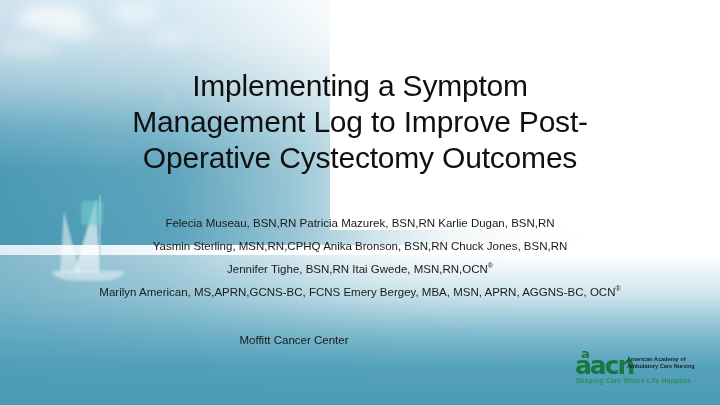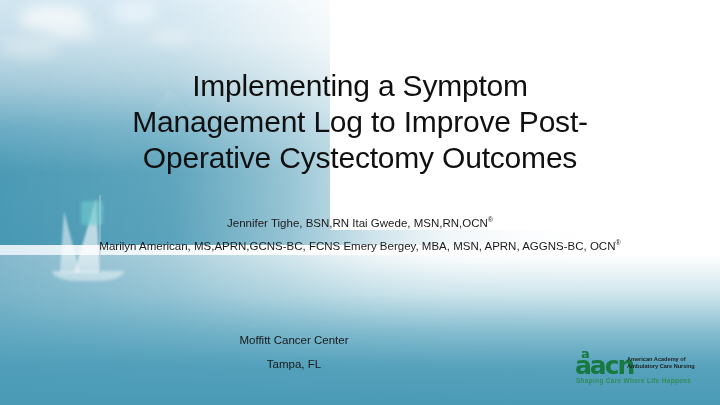--- a/index.html
+++ b/index.html
@@ -375,27 +375,28 @@
 
   <div class="bg-top-white"></div>
   <div class="bg-fade-right"></div>
   <div class="bg-water-right"></div>
 
   <div class="content">
 
     <div class="title">Implementing a Symptom Management Log to Improve Post-Operative Cystectomy Outcomes</div>
 
     <div class="authors">
+      <div class="author-line">Felecia Museau, BSN,RN   Patricia Mazurek, BSN,RN   Karlie Dugan, BSN,RN</div>
+      <div class="author-line">Yasmin Sterling, MSN,RN,CPHQ   Anika Bronson, BSN,RN   Chuck Jones, BSN,RN</div>
       <div class="author-line"><span>Jennifer Tighe, BSN,RN   Itai Gwede, MSN,RN,OCN</span><sup>®</sup></div>
       <div class="author-line"><span>Marilyn American, MS,APRN,GCNS-BC, FCNS   Emery Bergey, MBA, MSN, APRN, AGGNS-BC, OCN</span><sup>®</sup></div>
     </div>
 
     <div class="venue">
       <div class="venue-line">Moffitt Cancer Center</div>
-      <div class="venue-line">Tampa, FL</div>
     </div>
 
     <div class="logo">
       <div class="logo-mark">aacn</div>
       <div class="logo-mark-sup">a</div>
       <div class="logo-words">
         <div>American Academy of</div>
         <div>Ambulatory Care Nursing</div>
       </div>
       <div class="logo-tagline">Shaping Care Where Life Happens</div>

